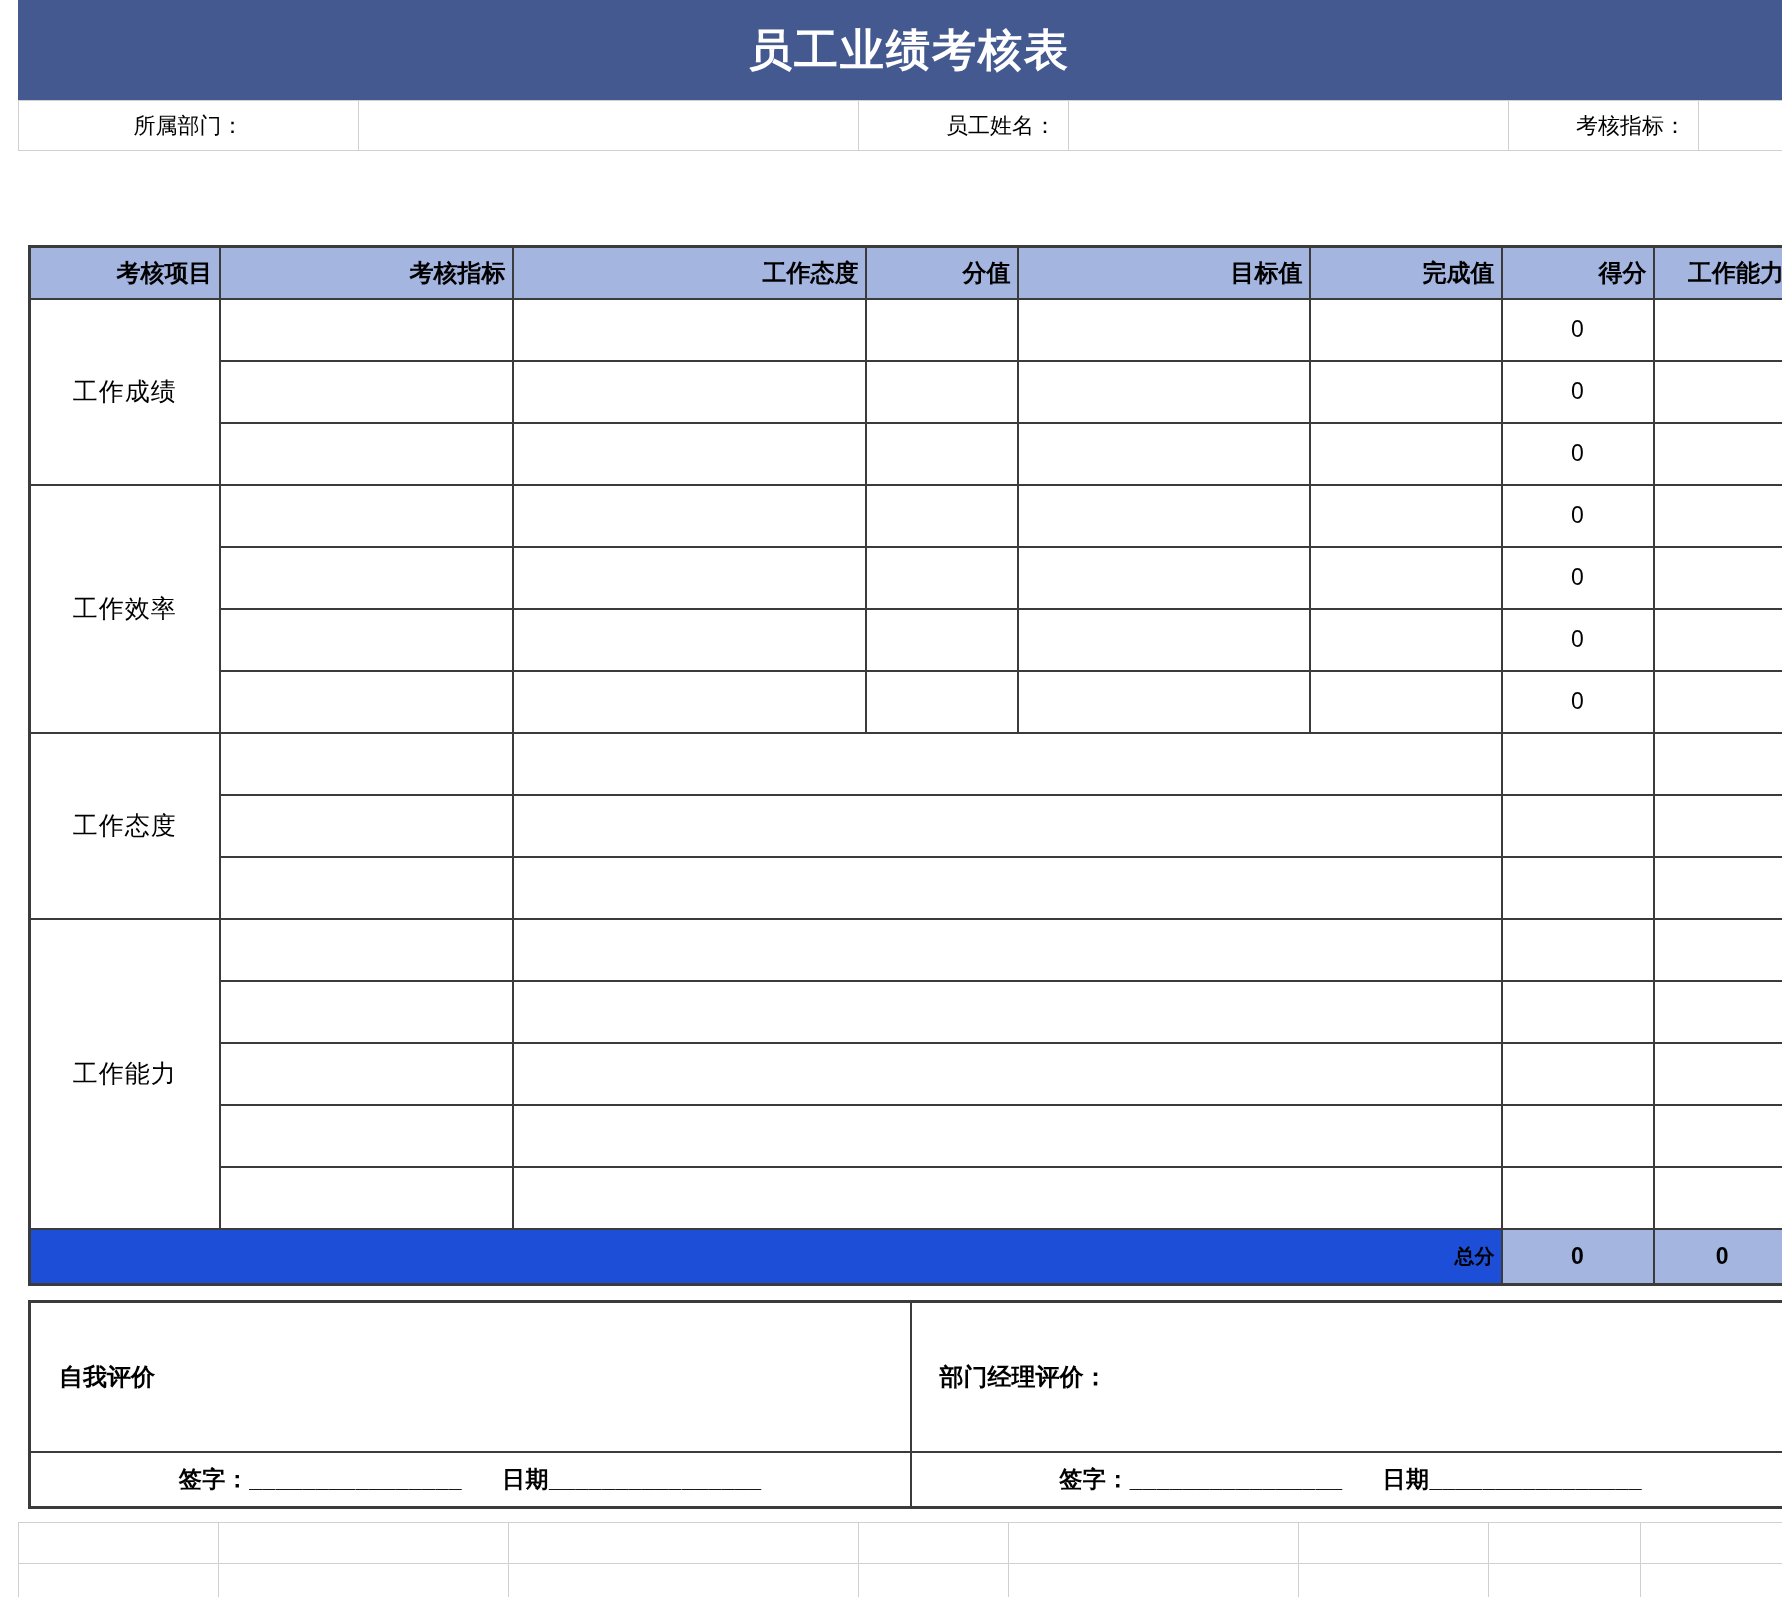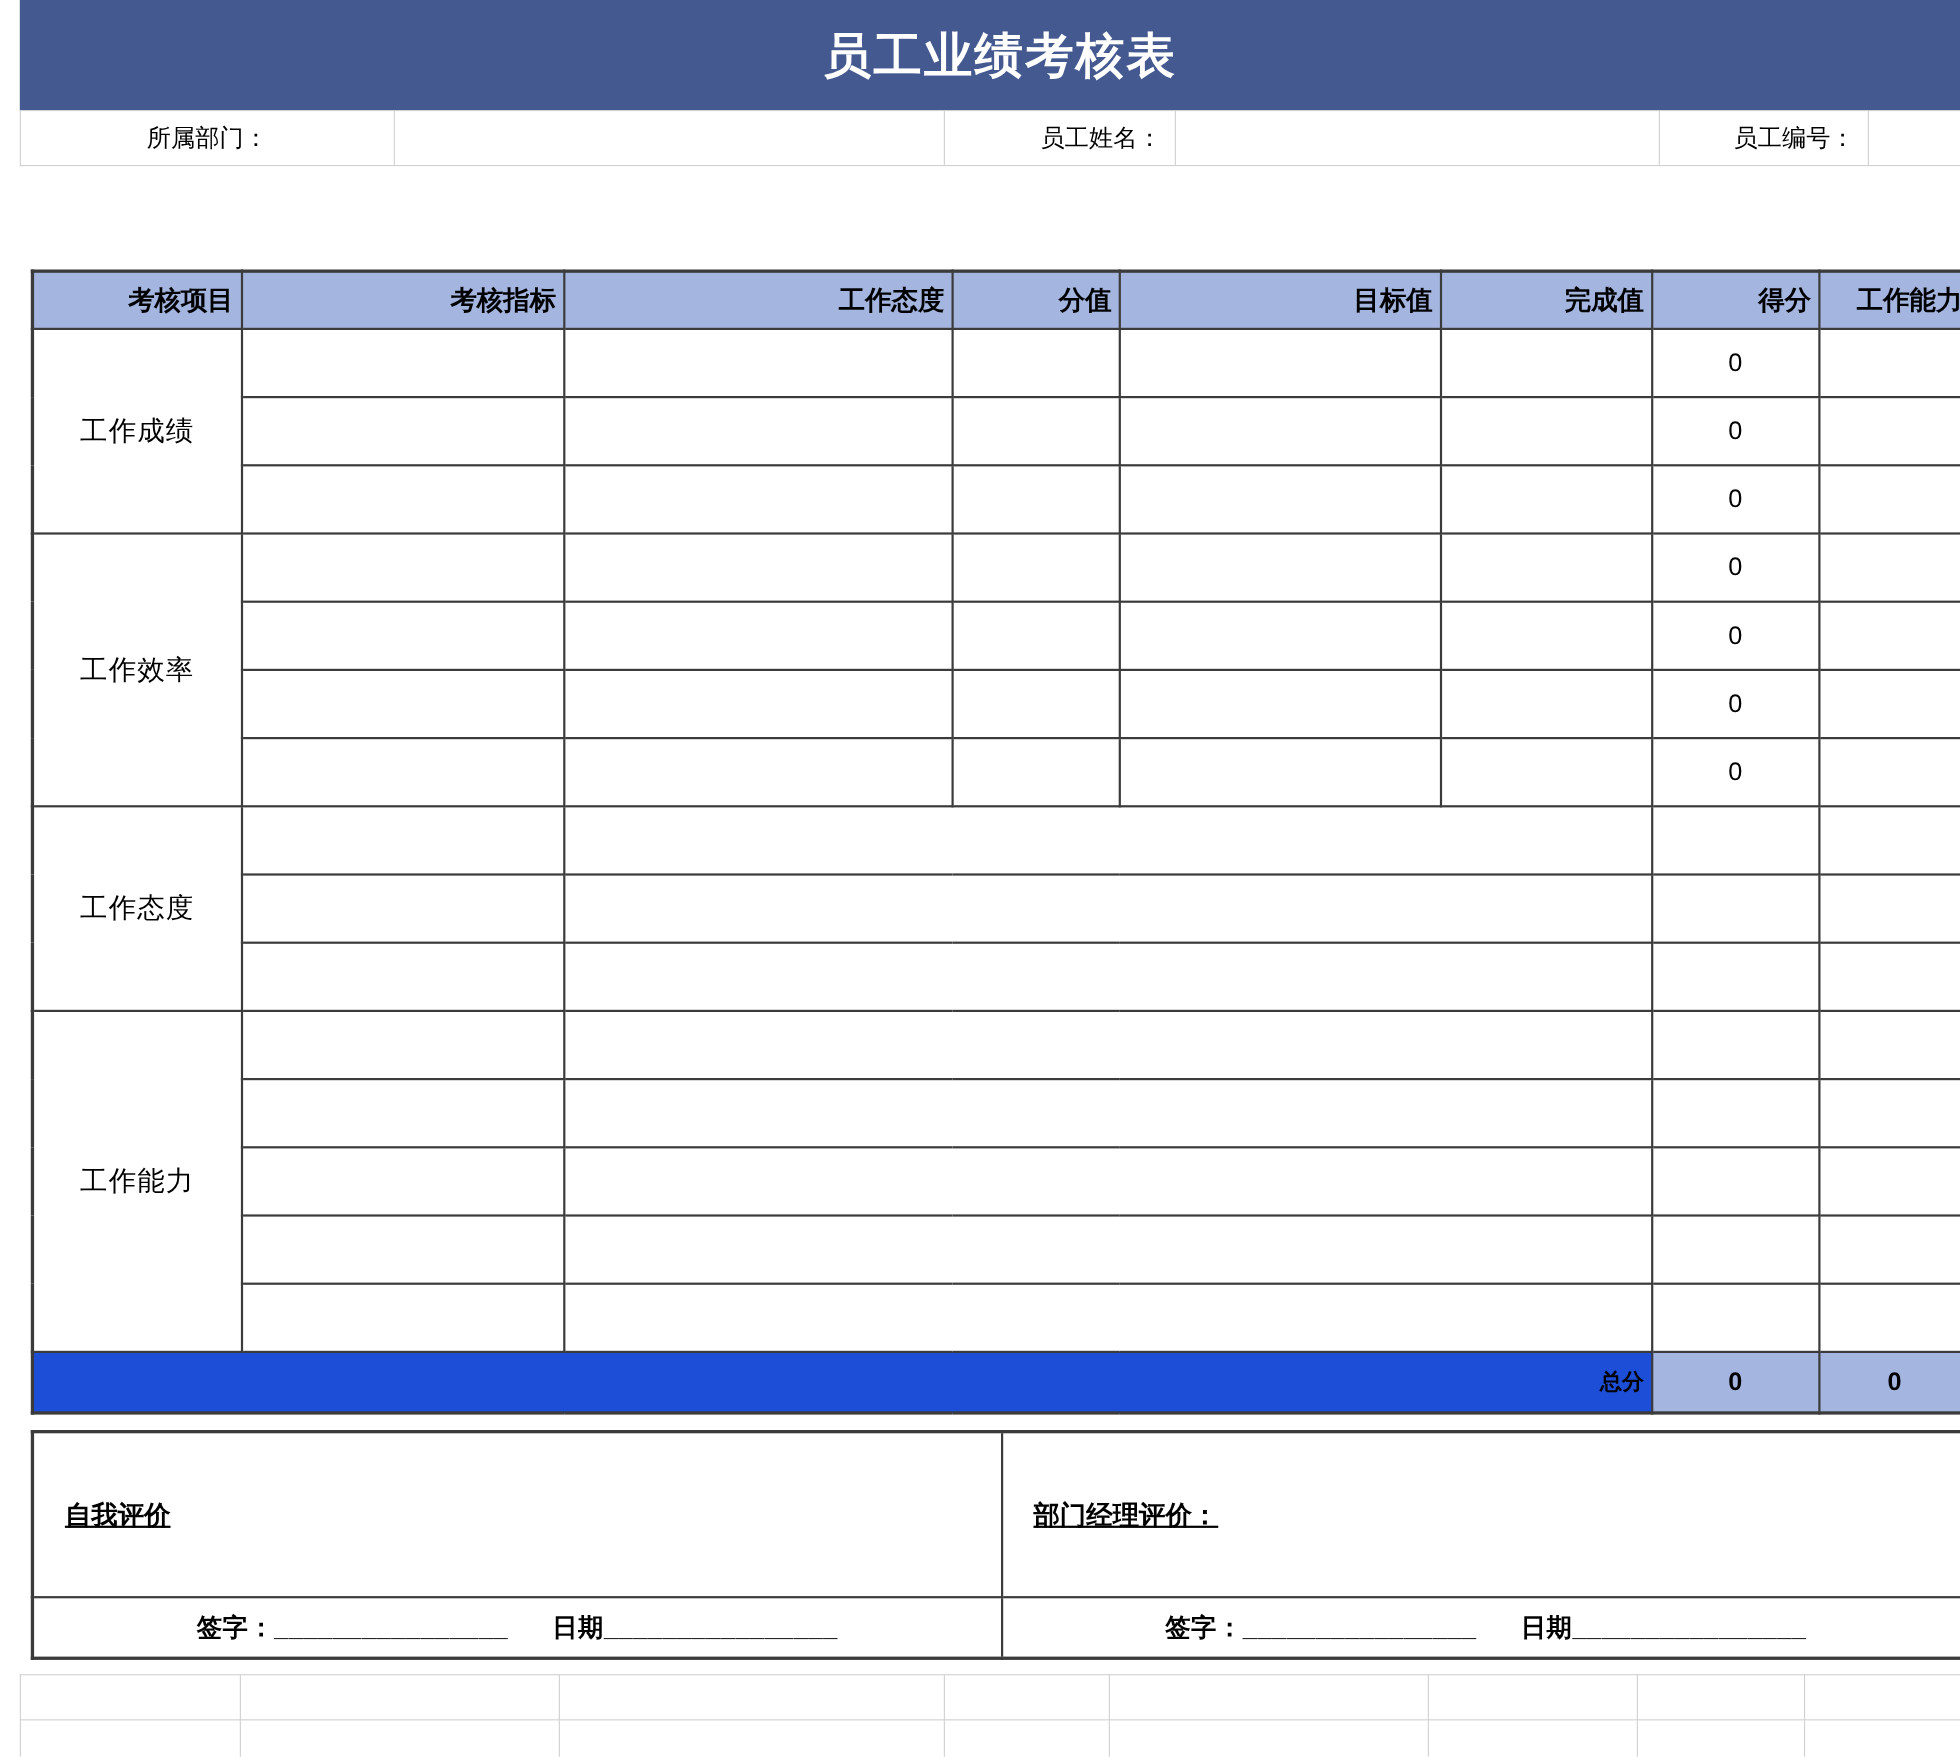--- a/index.html
+++ b/index.html
@@ -130,21 +130,20 @@
     width: 1762px;
     border-collapse: collapse;
     table-layout: fixed;
     border: 3px solid #3b3b3b;
   }
   .comments-table td {
     border: 2px solid #3b3b3b;
     box-sizing: border-box;
     background: #ffffff;
     color: #000000;
-    text-decoration: underline;
   }
   .comments-table td.comment-box {
     height: 150px;
     vertical-align: middle;
     padding: 0 28px;
     font-size: 24px;
     font-weight: bold;
   }
   .comments-table td.sign-box {
     height: 56px;
@@ -196,21 +195,21 @@
       <col style="width:440px">
       <col style="width:190px">
       <col style="width:102px">
     </colgroup>
     <tbody>
       <tr>
         <td class="lbl-left">所属部门：</td>
         <td></td>
         <td class="lbl-right">员工姓名：</td>
         <td></td>
-        <td class="lbl-right">员工编号：</td>
+        <td class="lbl-right">考核指标：</td>
         <td></td>
       </tr>
     </tbody>
   </table>
 
   <table class="main-table">
     <colgroup>
       <col style="width:190px">
       <col style="width:293px">
       <col style="width:353px">

